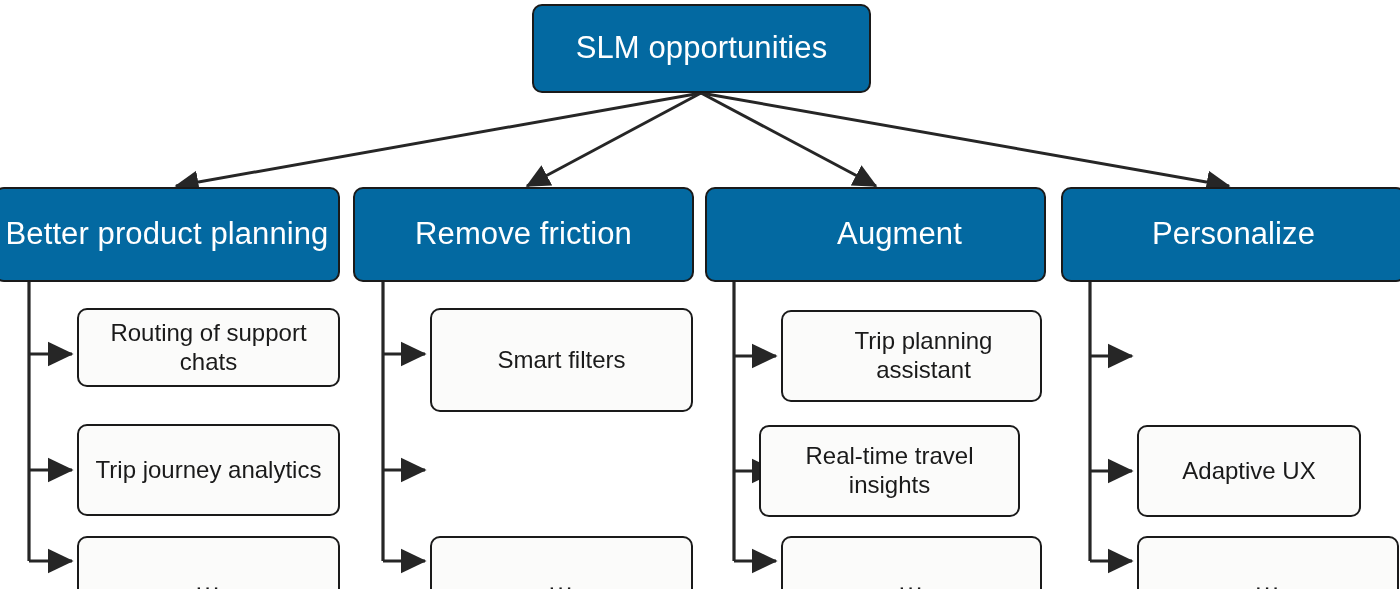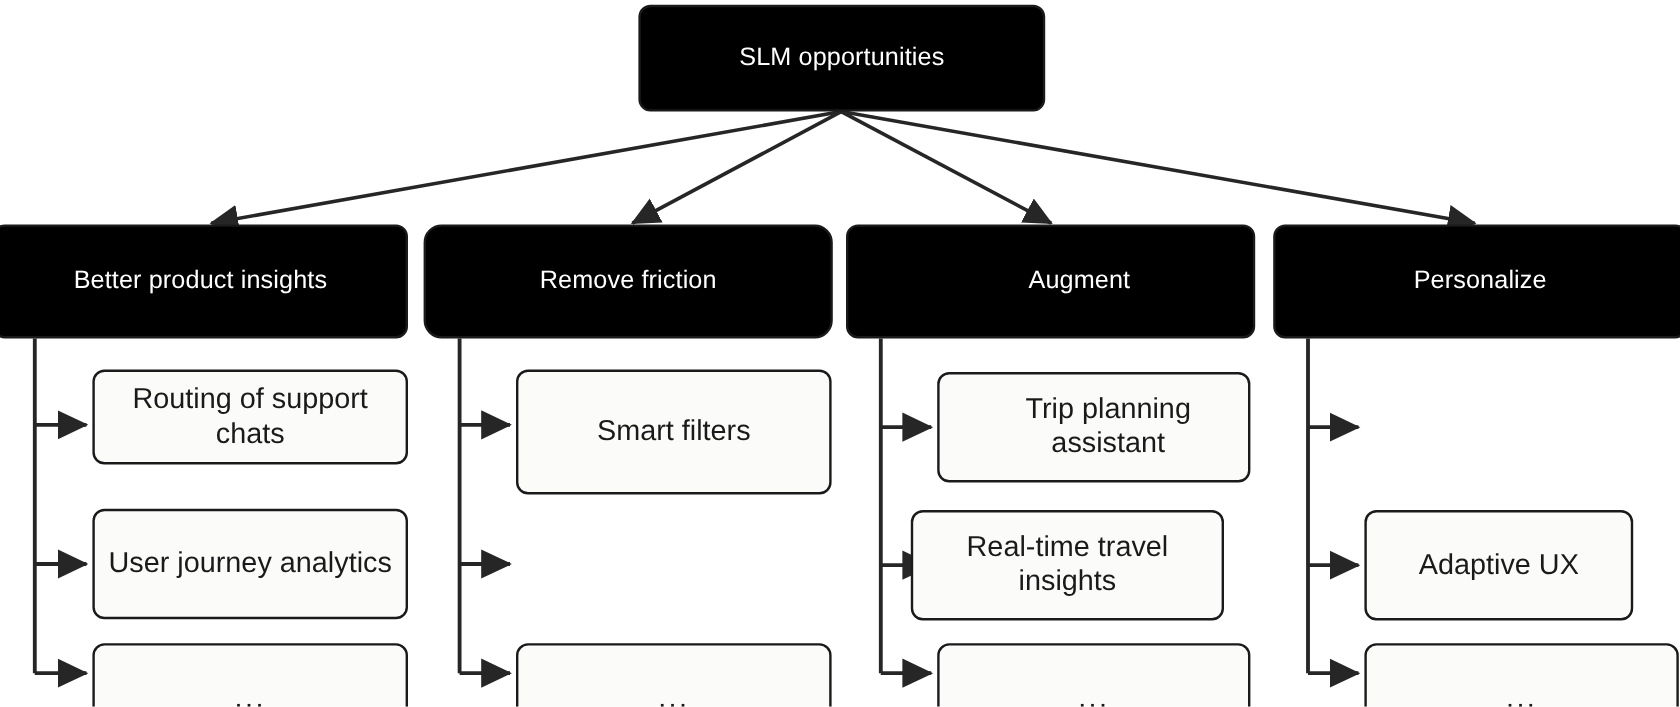--- a/index.html
+++ b/index.html
@@ -28,24 +28,24 @@
   .node {
     position: absolute;
     box-sizing: border-box;
     display: flex;
     align-items: center;
     justify-content: center;
     text-align: center;
     border-radius: 10px;
   }
   .node-root, .node-cat {
-    background: #000000;
+    background: #0369a1;
     border: 2.5px solid #1a1a1a;
     color: #ffffff;
-    font-size: 21px;
+    font-size: 31px;
     line-height: 1.18;
     letter-spacing: 0.1px;
   }
   .node-leaf {
     background: #fbfbfa;
     border: 2.5px solid #1a1a1a;
     color: #1a1a1a;
     font-size: 24px;
     line-height: 1.2;
   }
@@ -96,33 +96,33 @@
       <path d="M1090,471 L1132,471" marker-end="url(#ah)"></path>
       <path d="M1090,561 L1132,561" marker-end="url(#ah)"></path>
     </g>
   </svg>
 
   <div class="node node-root" style="left:532px; top:4px; width:339px; height:89px;">
     <span>SLM opportunities</span>
   </div>
 
   <div class="node node-cat" style="left:-6px; top:187px; width:346px; height:95px;">
-    <span>Better product insights</span>
+    <span>Better product planning</span>
   </div>
   <div class="node node-leaf" style="left:77px; top:308px; width:263px; height:79px;">
     <span class="leaf-text">Routing of support chats</span>
   </div>
   <div class="node node-leaf" style="left:77px; top:424px; width:263px; height:92px;">
-    <span class="leaf-text">User journey analytics</span>
+    <span class="leaf-text">Trip journey analytics</span>
   </div>
   <div class="node node-leaf" style="left:77px; top:536px; width:263px; height:92px;">
     <span class="leaf-text dots">...</span>
   </div>
 
-  <div class="node node-cat" style="left:353px; top:187px; width:341px; height:95px;border-radius:15px;">
+  <div class="node node-cat" style="left:353px; top:187px; width:341px; height:95px;">
     <span>Remove friction</span>
   </div>
   <div class="node node-leaf" style="left:430px; top:308px; width:263px; height:104px;">
     <span class="leaf-text">Smart filters</span>
   </div>
   <div class="node node-leaf" style="left:430px; top:536px; width:263px; height:92px;">
     <span class="leaf-text dots">...</span>
   </div>
 
   <div class="node node-cat" style="left:705px; top:187px; width:341px; height:95px;padding-left:48px;">

